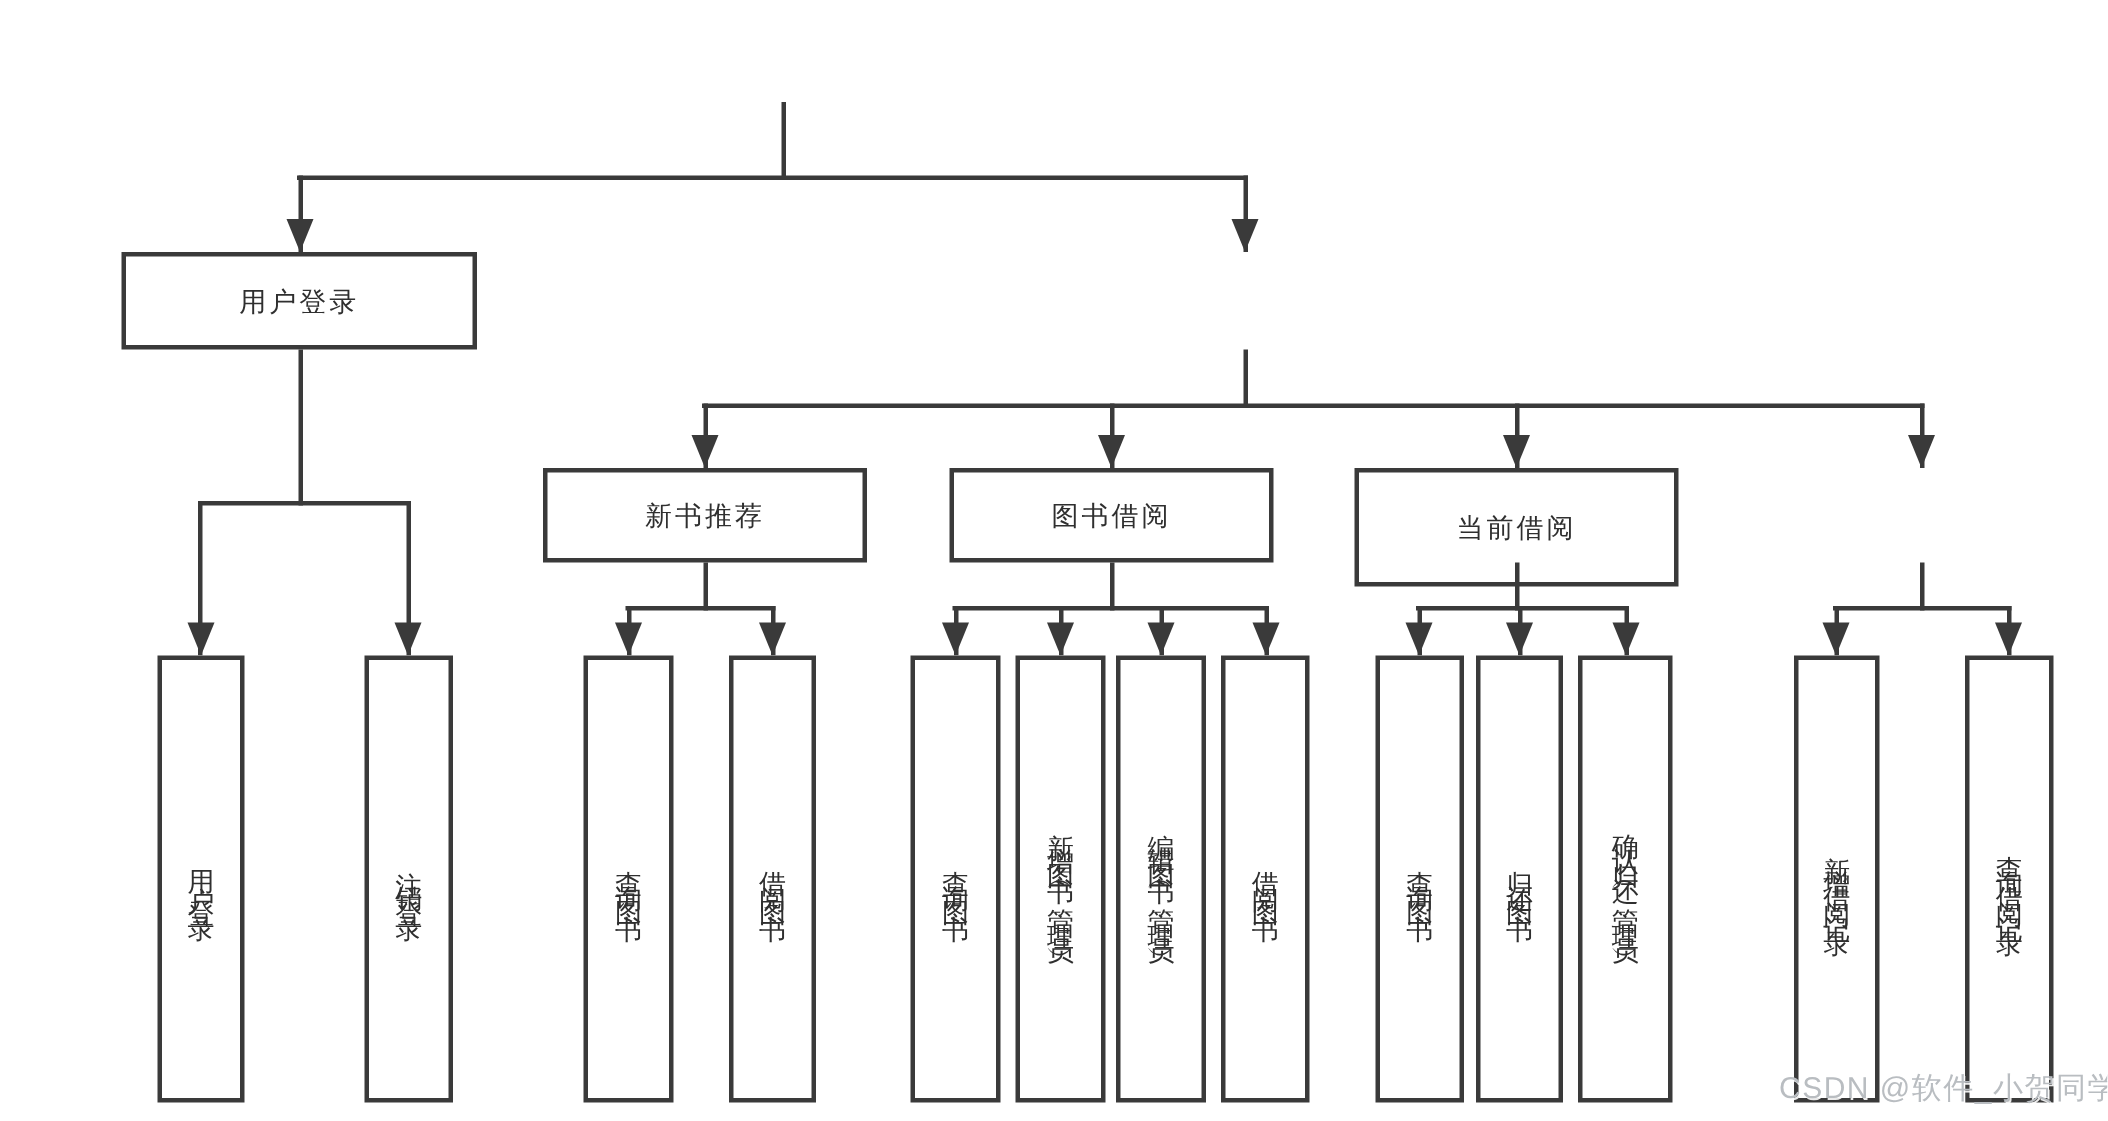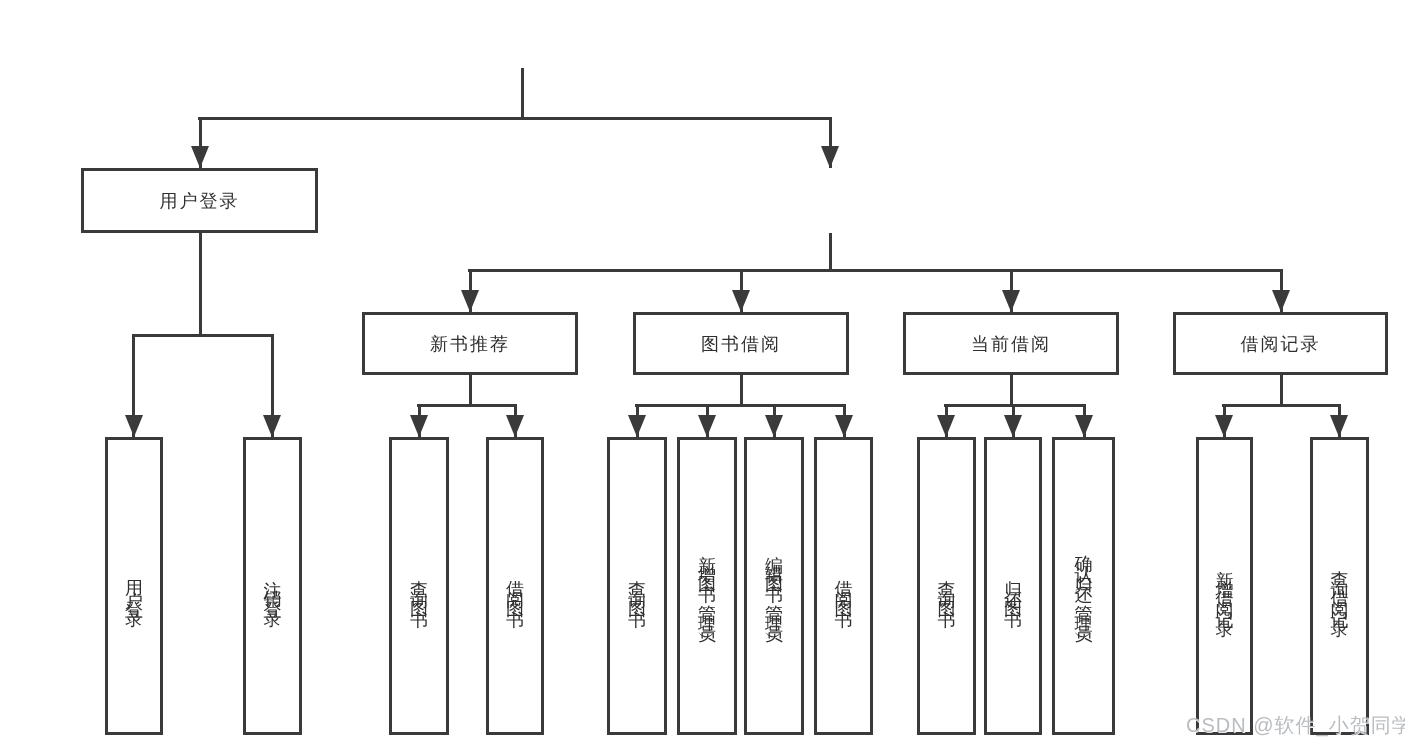--- a/index.html
+++ b/index.html
@@ -52,25 +52,22 @@
   <div class="arrow" style="left:1002px;top:290px;"></div>
   <div class="vl" style="left:1280px;top:269px;height:43px;"></div>
   <div class="arrow" style="left:1272px;top:290px;"></div>
 
   <div class="box" style="left:362px;top:312px;width:216px;height:63px;">
     <span class="hlabel">新书推荐</span>
   </div>
   <div class="box" style="left:633px;top:312px;width:216px;height:63px;">
     <span class="hlabel">图书借阅</span>
   </div>
-  <div class="box" style="left:903px;top:312px;width:216px;height:63px;">
+  <div class="box" style="left:903px;top:312px;width:216px;height:79px;">
     <span class="hlabel">当前借阅</span>
-  </div>
-  <div class="box" style="left:1173px;top:312px;width:215px;height:63px;">
-    <span class="hlabel">借阅记录</span>
   </div>
 
   <div class="vl" style="left:469px;top:375px;height:32px;"></div>
   <div class="hl" style="left:417px;top:404px;width:100px;"></div>
   <div class="vl" style="left:418px;top:404px;height:33px;"></div>
   <div class="arrow" style="left:410px;top:415px;"></div>
   <div class="vl" style="left:514px;top:404px;height:33px;"></div>
   <div class="arrow" style="left:506px;top:415px;"></div>
 
   <div class="vl" style="left:740px;top:375px;height:32px;"></div>

